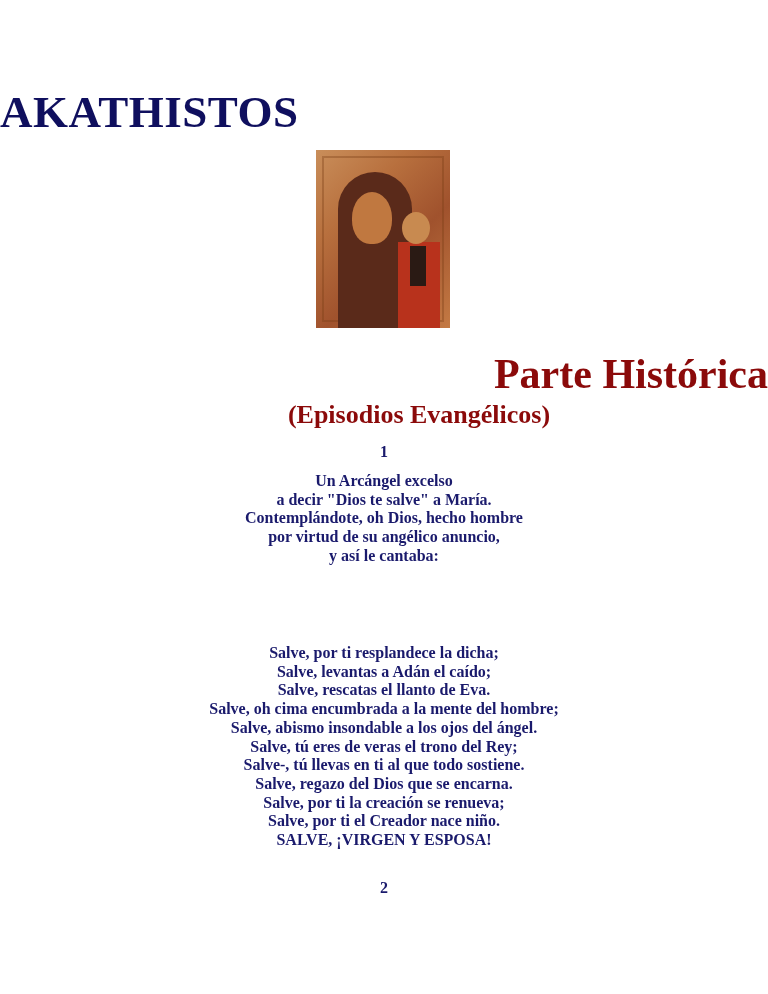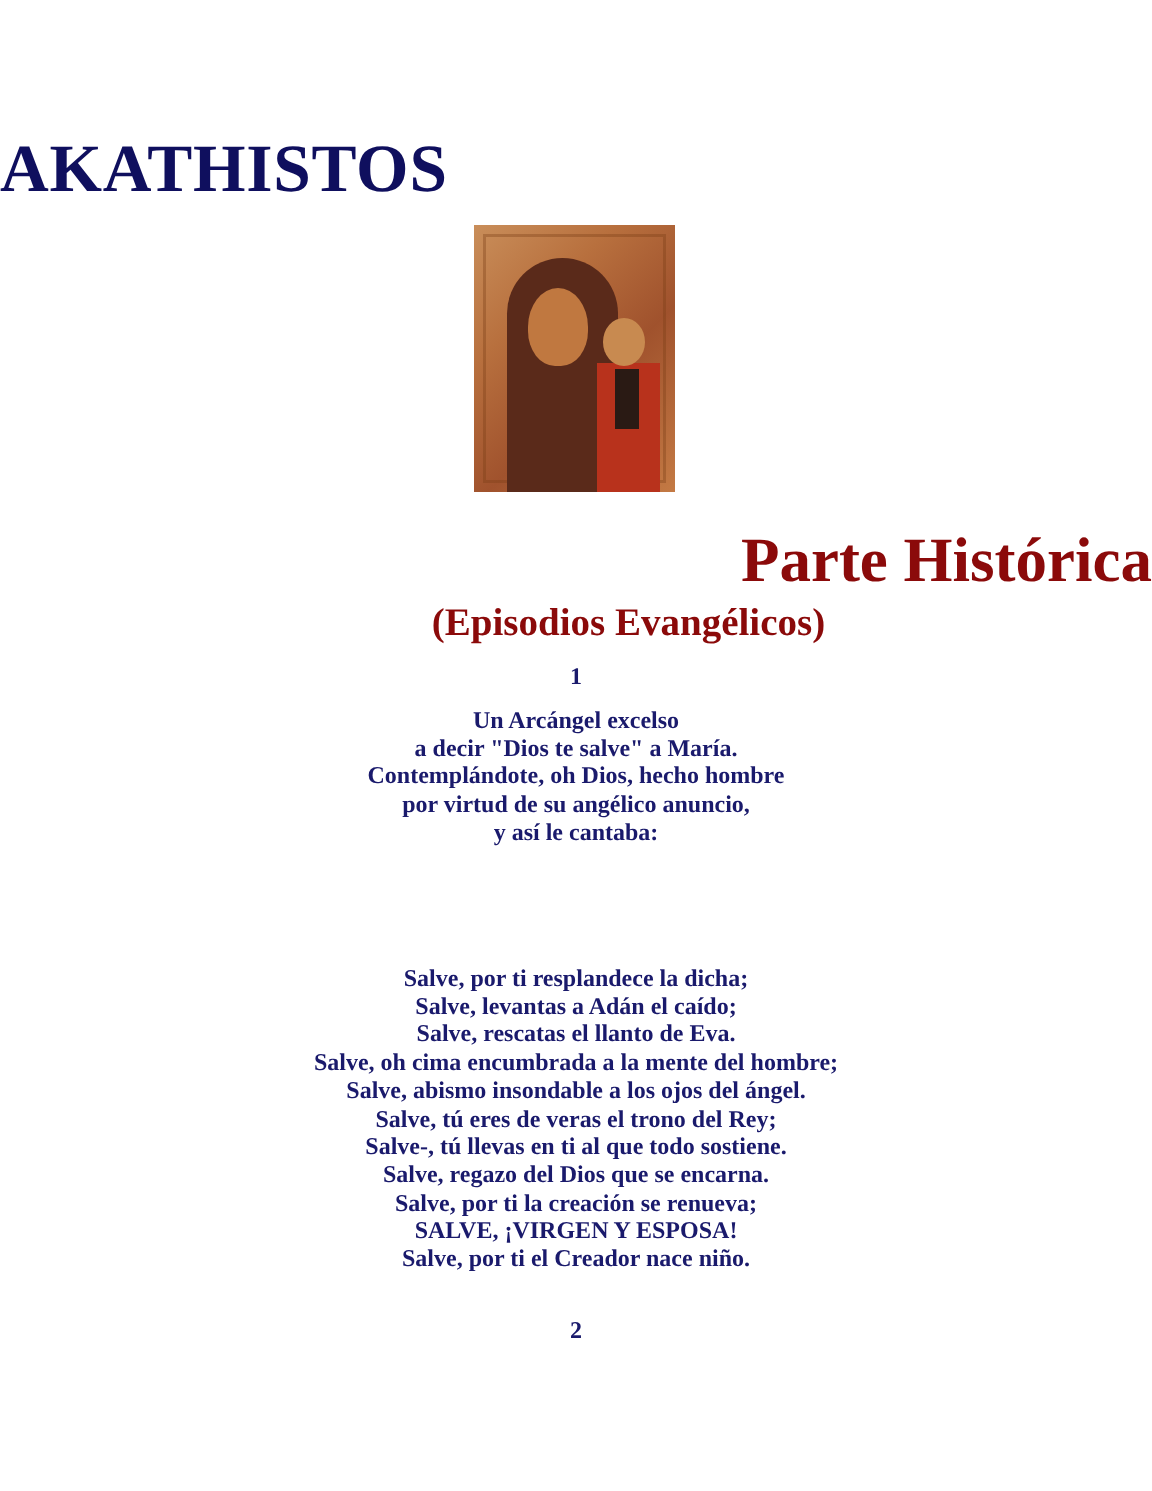--- a/index.html
+++ b/index.html
@@ -66,19 +66,19 @@
   <div class="verse salves">
     <div>Salve, por ti resplandece la dicha;</div>
     <div>Salve, levantas a Adán el caído;</div>
     <div>Salve, rescatas el llanto de Eva.</div>
     <div>Salve, oh cima encumbrada a la mente del hombre;</div>
     <div>Salve, abismo insondable a los ojos del ángel.</div>
     <div>Salve, tú eres de veras el trono del Rey;</div>
     <div>Salve-, tú llevas en ti al que todo sostiene.</div>
     <div>Salve, regazo del Dios que se encarna.</div>
     <div>Salve, por ti la creación se renueva;</div>
+    <div>Salve, por ti el Creador nace niño.</div>
     <div>SALVE, ¡VIRGEN Y ESPOSA!</div>
-    <div>Salve, por ti el Creador nace niño.</div>
   </div>
 
   <div class="verse num2">2</div>
 
 </div>
 
 </body></html>

